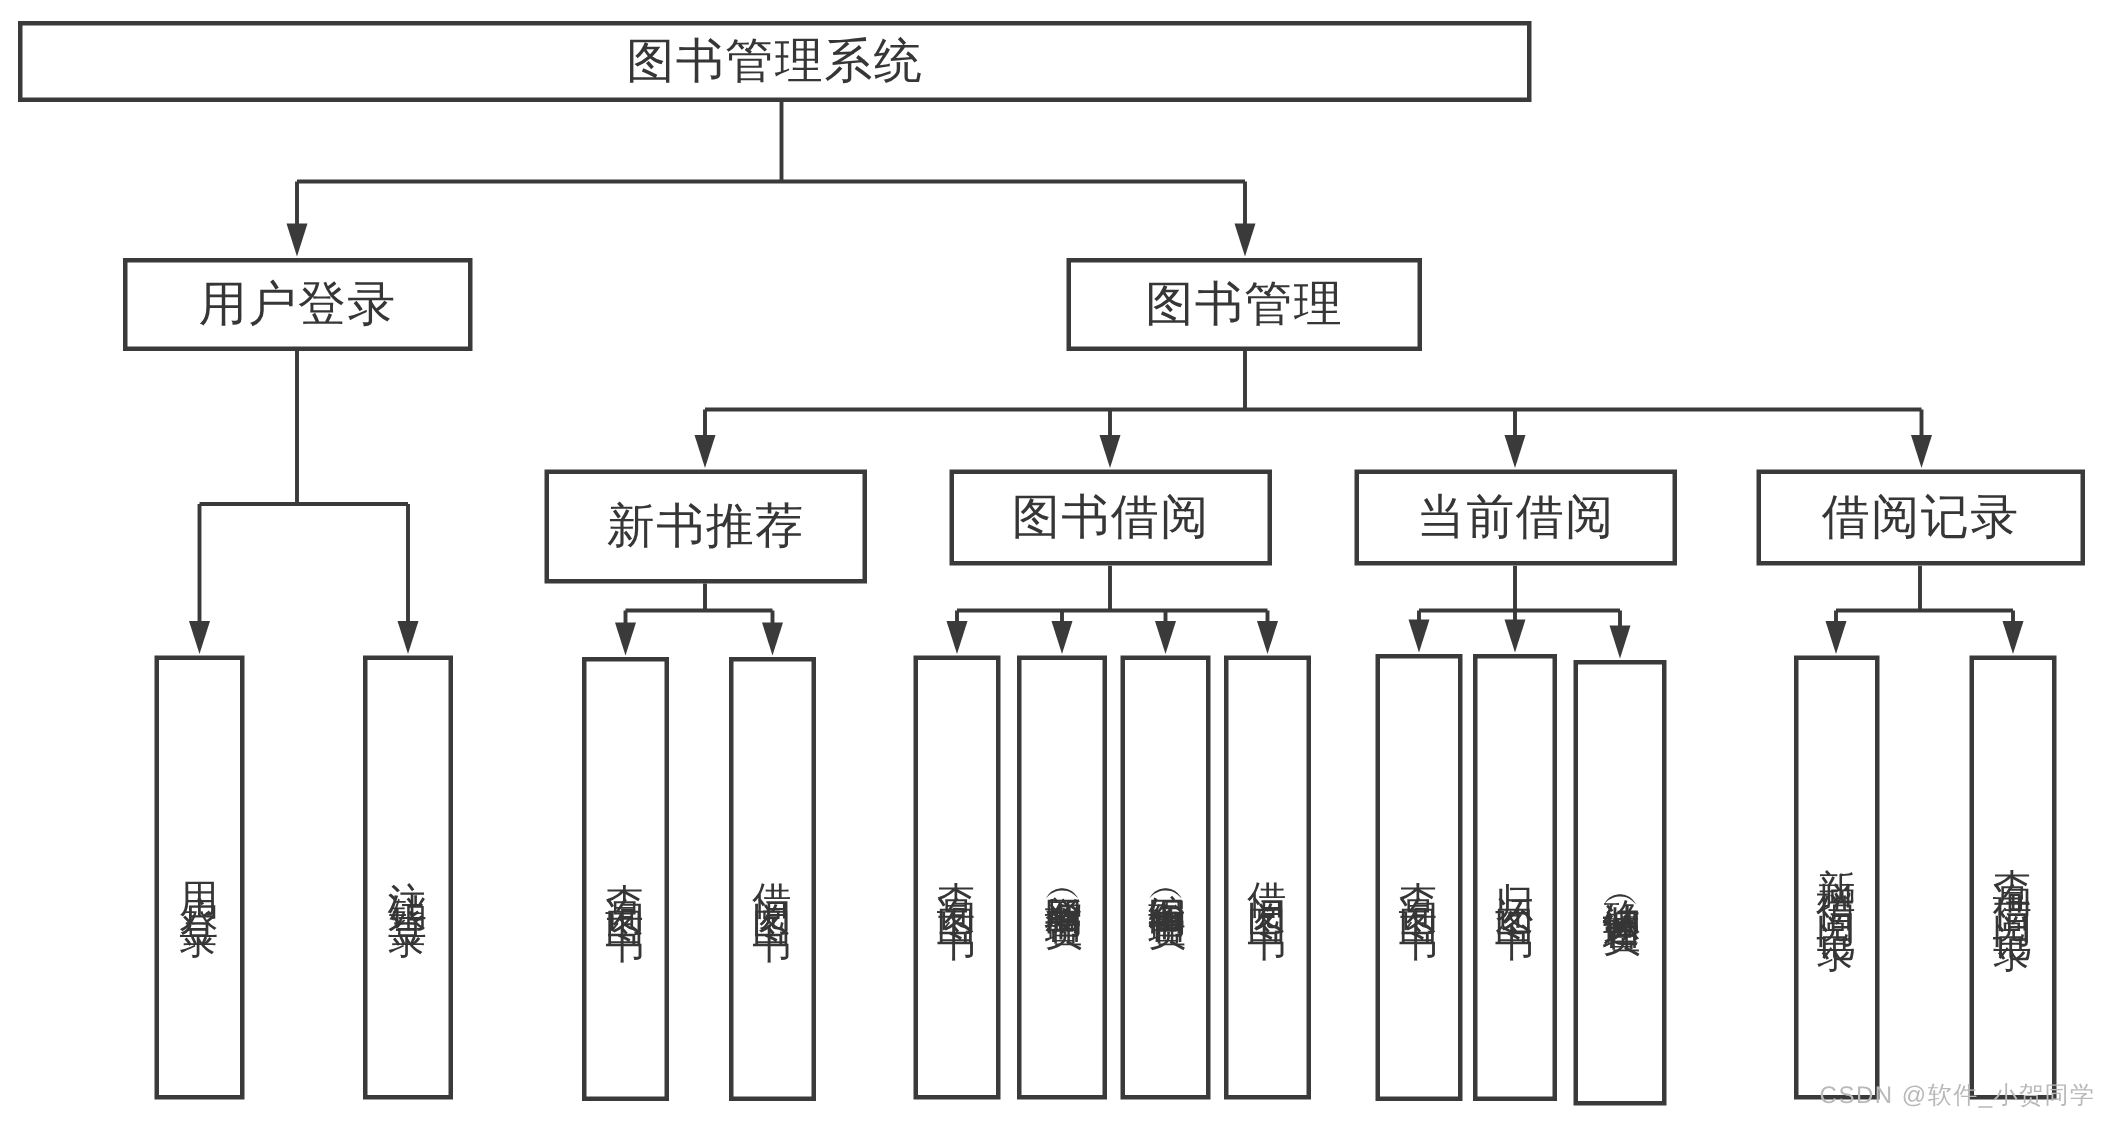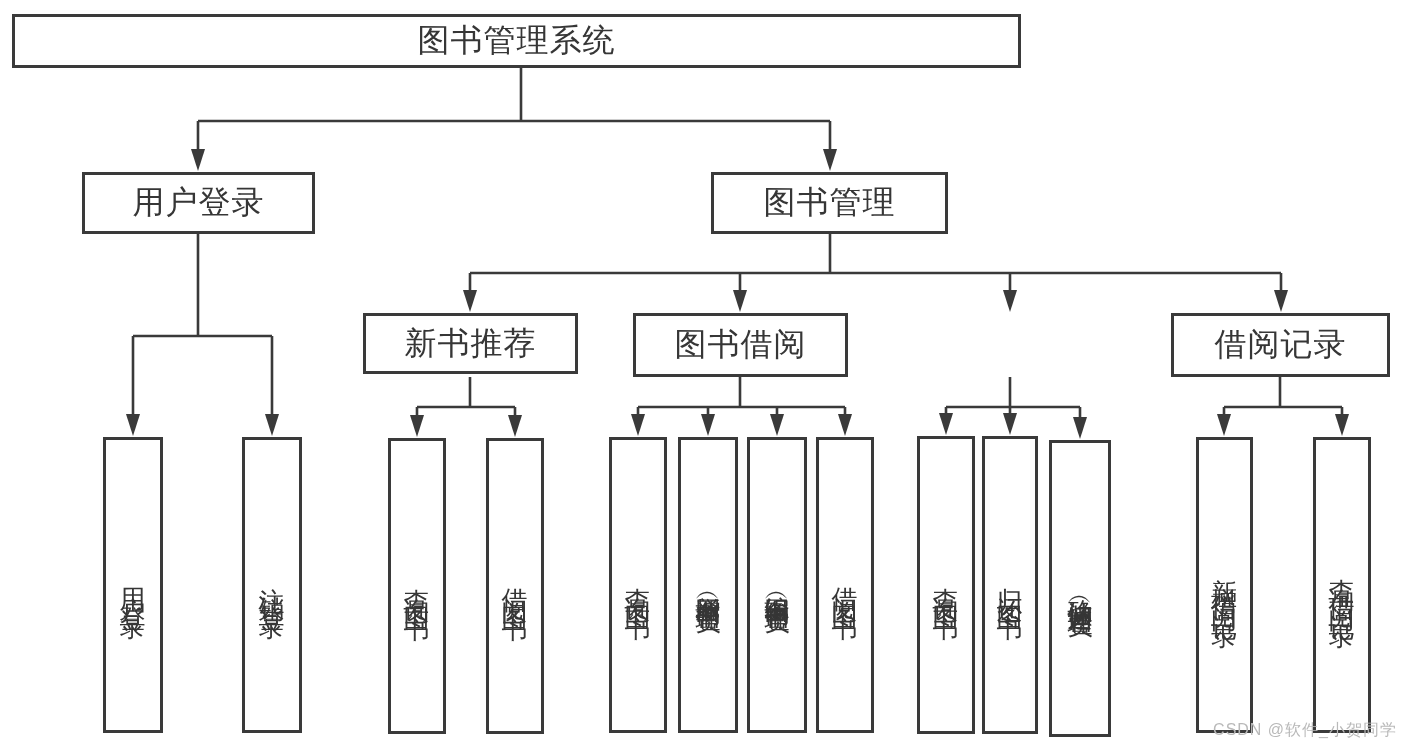--- a/index.html
+++ b/index.html
@@ -100,25 +100,28 @@
     <span>图书管理系统</span>
   </div>
 
   <div class="node hnode" style="left:82px;top:172px;width:233px;height:62px;">
     <span>用户登录</span>
   </div>
   <div class="node hnode" style="left:711px;top:172px;width:237px;height:62px;">
     <span>图书管理</span>
   </div>
 
-  <div class="node hnode" style="left:363px;top:313px;width:215px;height:61px;">
+  <div class="node hnode" style="left:363px;top:313px;width:215px;height:76px;">
     <span>新书推荐</span>
   </div>
   <div class="node hnode" style="left:633px;top:313px;width:215px;height:64px;">
     <span>图书借阅</span>
+  </div>
+  <div class="node hnode" style="left:903px;top:313px;width:215px;height:64px;">
+    <span>当前借阅</span>
   </div>
   <div class="node hnode" style="left:1171px;top:313px;width:219px;height:64px;">
     <span>借阅记录</span>
   </div>
 
   <div class="node vnode" style="left:103px;top:437px;width:60px;height:296px;">
     <span class="vlabel">用户登录</span>
   </div>
   <div class="node vnode" style="left:242px;top:437px;width:60px;height:296px;">
     <span class="vlabel">注销登录</span>

